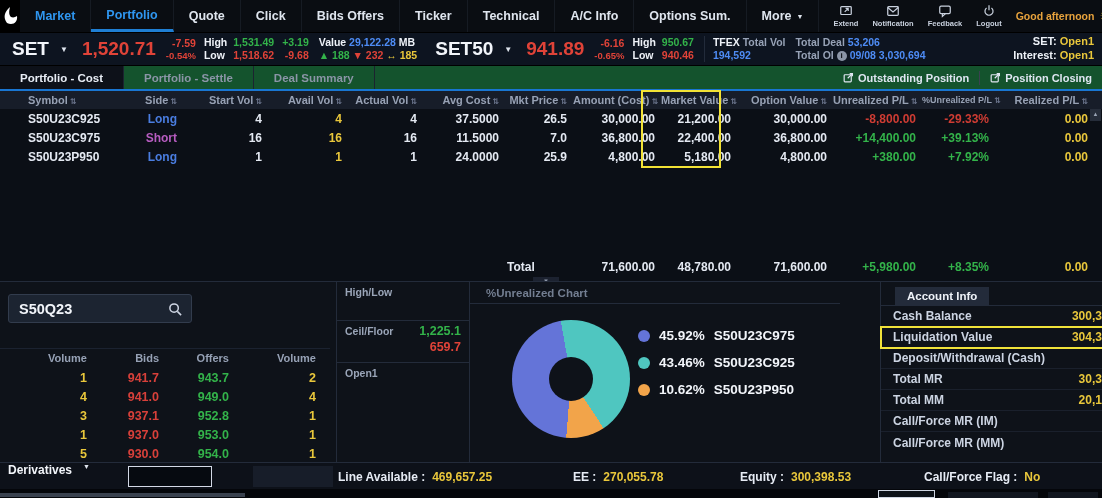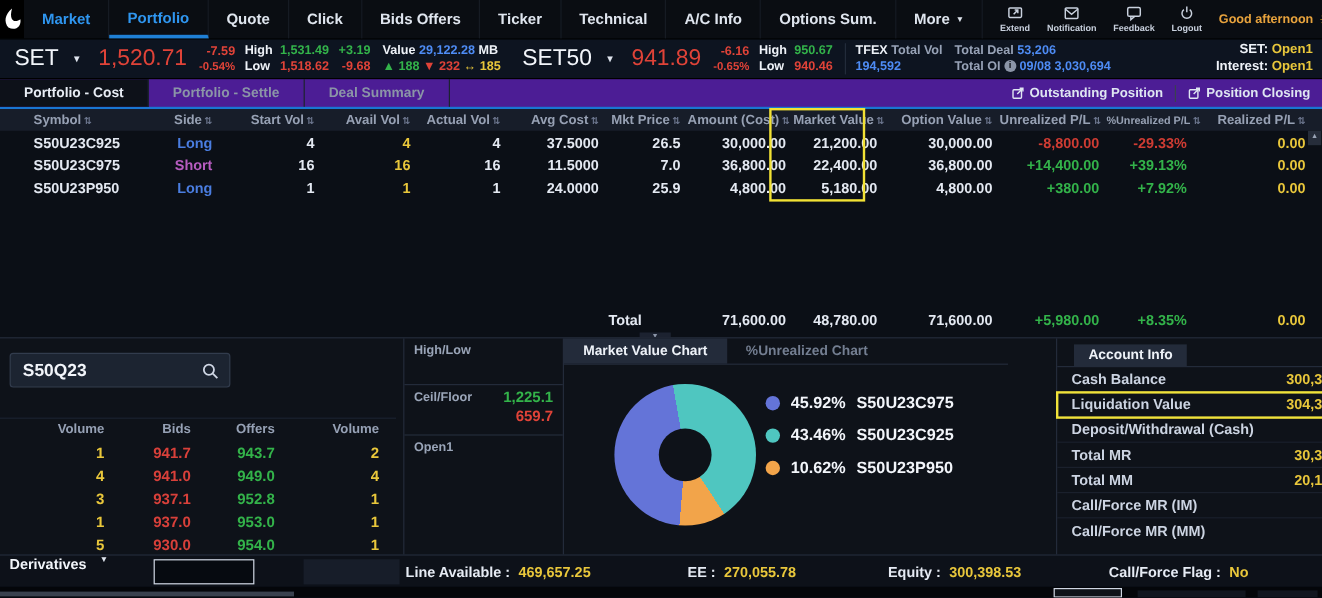--- a/index.html
+++ b/index.html
@@ -16,34 +16,34 @@
   .nav-icons{display:flex;align-items:center;gap:14px;padding:0 14px;}
   .nicon{display:flex;flex-direction:column;align-items:center;gap:1px;color:#c9d1de;cursor:pointer;}
   .nicon span{font-size:7.5px;font-weight:700;}
   .nicon svg{width:14px;height:14px;stroke:#c9d1de;fill:none;stroke-width:1.4;}
   .greet{margin-left:auto;display:flex;align-items:center;gap:5px;font-size:10.5px;font-weight:700;color:#e8a33d;white-space:nowrap;}
   .sun{color:#f0c420;font-size:11px;}
   .conn{width:6px;height:27px;background:#3bd24b;align-self:center;margin-right:2px;border-radius:1px;}
 
   
   .idx{position:absolute;left:0;top:33px;width:1102px;height:33px;background:#0d1420;display:flex;align-items:center;border-bottom:1px solid #000;white-space:nowrap;}
-  .big{font-size:19px;font-weight:400;}
+  .big{font-size:19px;font-weight:700;}
   .idx .name{color:#f2f5fa;margin-left:12px;display:flex;align-items:center;gap:6px;cursor:pointer;}
   .idx .name .caret{font-size:8px;}
   .red{color:#e04338;}.grn{color:#33b34a;}.yel{color:#e9c73b;}.blu{color:#4e8cf5;}.wht{color:#eef2f8;}
   .mini{display:flex;flex-direction:column;line-height:1.2;font-size:10.5px;font-weight:700;}
   .tr{text-align:right;}
   .sep{width:1px;height:26px;background:#222b3a;margin-left:10px;}
   .ml6{margin-left:6px;}.ml8{margin-left:8px;}.ml10{margin-left:10px;}.ml14{margin-left:14px;}
   .lbl{color:#97a2b6;text-align:center;}
   .info-i{display:inline-flex;width:10px;height:10px;border-radius:50%;background:#8b95a7;color:#0d1117;font-size:8px;font-weight:700;align-items:center;justify-content:center;vertical-align:1px;}
   .session{margin-left:auto;margin-right:8px;line-height:1.25;font-size:11px;font-weight:700;text-align:right;}
 
   
-  .subtabs{position:absolute;left:0;top:66px;width:1102px;height:25px;background:#4c1d95;display:flex;align-items:stretch;border-bottom:2px solid #1976d2;}
+  .subtabs{position:absolute;left:0;top:66px;width:1102px;height:25px;background:#14532d;display:flex;align-items:stretch;border-bottom:2px solid #1976d2;}
   .ptab{display:flex;align-items:center;padding:0 20px;font-size:11.5px;font-weight:700;color:#8b95a7;border-right:1px solid #1c2330;cursor:pointer;}
   .ptab.active{background:#0d1119;color:#e8edf5;}
   .toplinks{margin-left:auto;display:flex;align-items:center;gap:10px;padding-right:10px;font-size:11px;font-weight:700;color:#dfe6f2;}
   .toplinks .lk{display:flex;align-items:center;gap:4px;cursor:pointer;}
   .toplinks svg{width:11px;height:11px;stroke:#dfe6f2;fill:none;stroke-width:1.5;}
   .vbar{width:1px;height:14px;background:#3a4150;}
 
   
   .grid{display:grid;grid-template-columns:110px 55px 85px 80px 75px 82px 68px 88px 76px 96px 89px 73px 1fr;align-items:center;padding-left:18px;}
   .thead{position:absolute;left:0;top:91px;width:1102px;height:18px;background:#171d29;}
@@ -404,21 +404,20 @@
       <div class="ival grn" style="top:3px">1,225.1</div>
       <div class="ival red" style="top:19px">659.7</div>
     </div>
     <div class="isec" style="height:40px;border-bottom:none">
       <div class="ilbl">Open1</div>
     </div>
   </div>
 
   <div class="cpanel">
     <div class="ctabs">
-      <div class="ctab active">Market Value Chart</div>
       <div class="ctab">%Unrealized Chart</div>
     </div>
     <div class="donut" style="background: conic-gradient(from -10deg, rgb(79, 198, 192) 0deg, rgb(79, 198, 192) 156.456deg, rgb(242, 164, 74) 156.456deg, rgb(242, 164, 74) 194.688deg, rgb(100, 116, 216) 194.688deg, rgb(100, 116, 216) 360deg);"></div>
     <div class="hole"></div>
     <div class="legend">
       <div class="lrow">
         <div class="dot" style="background: rgb(100, 116, 216);"></div>
         <span class="lpct">45.92%</span>
         <span class="lsym">S50U23C975</span>
       </div>

